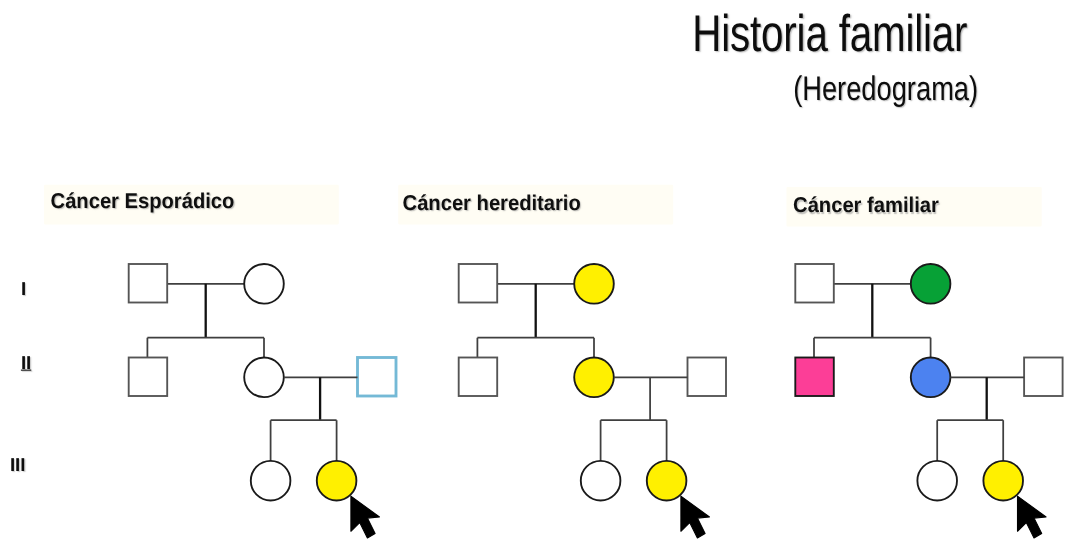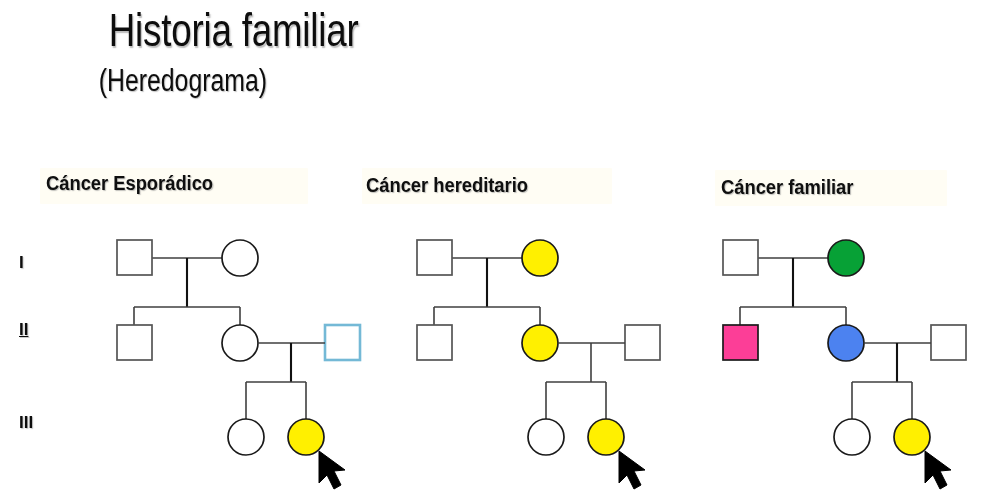--- a/index.html
+++ b/index.html
@@ -15,21 +15,21 @@
     font-family: "Liberation Sans", sans-serif;
     color: #000000;
   }
 
   
   #title-block {
     position: absolute;
     left: 0;
     top: 2px;
     width: 988px;
-    text-align: left;
+    text-align: right;
   }
   #main-title {
     font-size: 47px;
     font-weight: 400;
     line-height: 56px;
     letter-spacing: -0.2px;
     color: #0d0d0d;
     text-shadow: 1.5px 1.5px 1.5px rgba(130,130,130,0.55);
     transform: scaleX(0.78);
     transform-origin: center top;
@@ -127,21 +127,21 @@
 <div class="section-heading" style="left:46px; top:170px;">Cáncer Esporádico</div>
 
 <div class="heading-plate" style="left:362px; top:168px; width:250px; height:36px;"></div>
 <div class="section-heading" style="left:366px; top:172px;">Cáncer hereditario</div>
 
 <div class="heading-plate" style="left:715px; top:170px; width:232px; height:36px;"></div>
 <div class="section-heading" style="left:721px; top:174px;">Cáncer  familiar</div>
 
 <div class="gen-label" style="left:19px; top:253px;">I</div>
 <div class="gen-label" style="left:19px; top:320px;text-decoration:underline;">II</div>
-<div class="gen-label" style="left:19px; top:413px;">III</div>
+<div class="gen-label" style="left:9px; top:413px;">III</div>
 
 <svg class="pedigree" id="pedigree-1" viewBox="0 0 395 275">
 
   <line class="ped-line" x1="152" y1="33" x2="222" y2="33"></line>
 
   <line class="ped-line-dark" x1="187" y1="33" x2="187" y2="82"></line>
 
   <line class="ped-line" x1="134" y1="82" x2="240" y2="82"></line>
   <line class="ped-line" x1="134" y1="82" x2="134" y2="100"></line>
   <line class="ped-line" x1="240" y1="82" x2="240" y2="100"></line>

